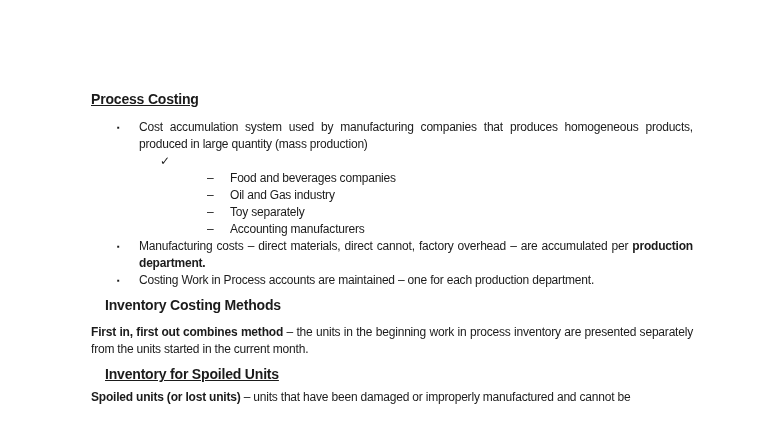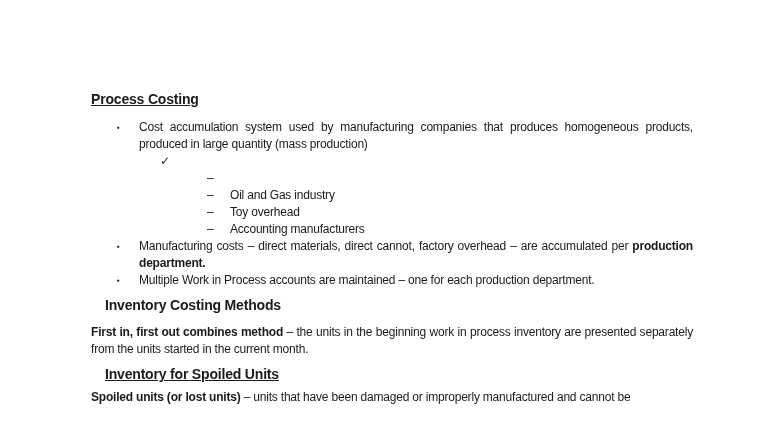--- a/index.html
+++ b/index.html
@@ -51,42 +51,43 @@
     <span class="marker sq">▪</span>
     <div class="txt justify">Cost accumulation system used by manufacturing companies that produces homogeneous products, produced in large quantity (mass production)</div>
   </div>
 
   <div class="row lvl2">
     <span class="marker chk">✓</span>
   </div>
 
   <div class="row lvl3">
     <span class="marker">–</span>
+    <div class="txt">Food and beverages companies</div>
   </div>
   <div class="row lvl3">
     <span class="marker">–</span>
     <div class="txt">Oil and Gas industry</div>
   </div>
   <div class="row lvl3">
     <span class="marker">–</span>
-    <div class="txt">Toy overhead</div>
+    <div class="txt">Toy separately</div>
   </div>
   <div class="row lvl3">
     <span class="marker">–</span>
     <div class="txt">Accounting manufacturers</div>
   </div>
 
   <div class="row lvl1">
     <span class="marker sq">▪</span>
     <div class="txt justify"><span>Manufacturing costs – direct materials, direct cannot, factory overhead – are accumulated per </span><b>production department.</b></div>
   </div>
 
   <div class="row lvl1">
     <span class="marker sq">▪</span>
-    <div class="txt">Multiple Work in Process accounts are maintained – one for each production department.</div>
+    <div class="txt">Costing Work in Process accounts are maintained – one for each production department.</div>
   </div>
 
   <h3 class="h mt8">Inventory Costing Methods</h3>
 
 
   <p class="para"><b>First in, first out combines method</b><span> – the units in the beginning work in process inventory are presented separately from the units started in the current month.</span></p>
 
   <h3 class="h u mt8">Inventory for Spoiled Units</h3>
 
   <p class="para mt6"><b>Spoiled units (or lost units)</b><span> – units that have been damaged or improperly manufactured and cannot be</span></p>

